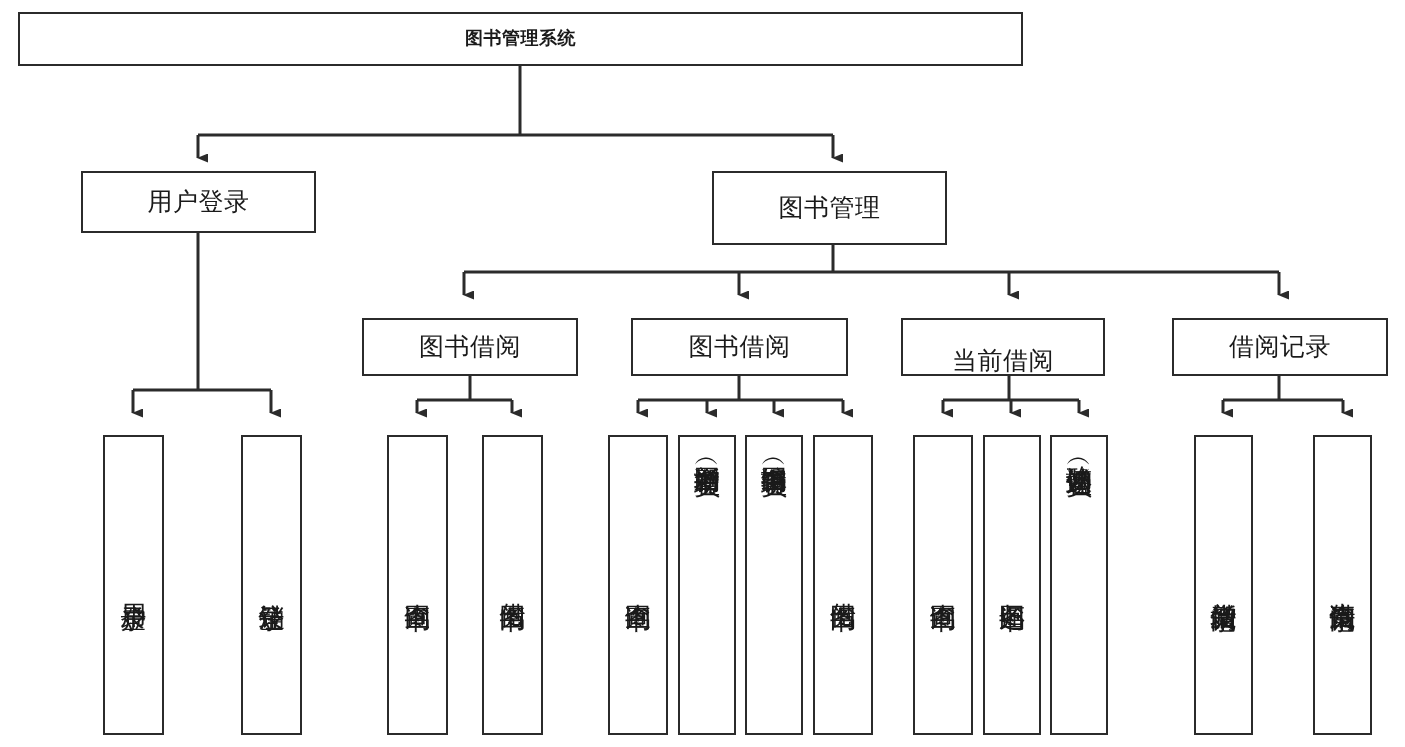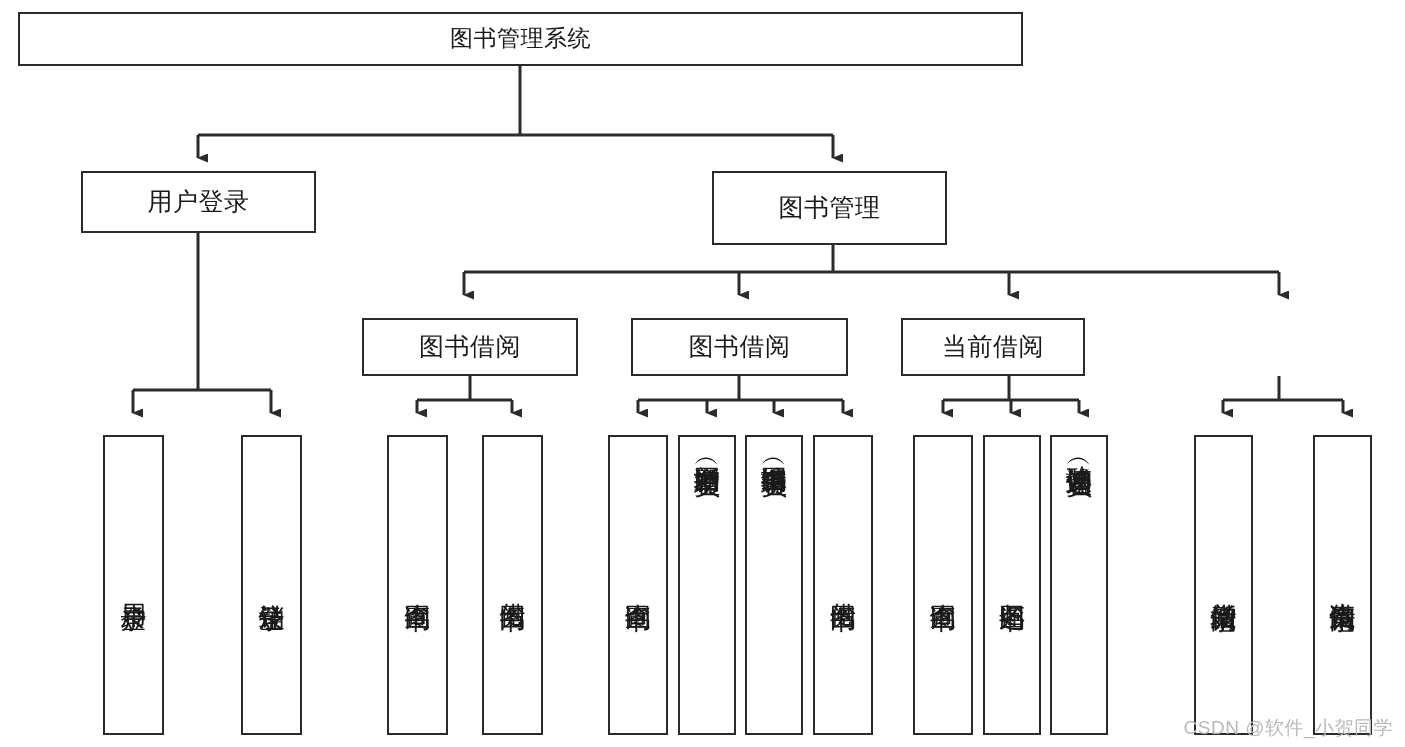--- a/index.html
+++ b/index.html
@@ -36,21 +36,22 @@
   }
   .node-label {
     white-space: pre;
     letter-spacing: 0.5px;
   }
   .node-h .node-label {
     font-size: 25px;
     line-height: 1.1;
   }
   .node-root .node-label {
-    font-size: 23px;
+    font-size: 18px;
+    font-weight: bold;
   }
   .node-v {
     align-items: flex-start;
     justify-content: center;
     padding-top: 8px;
   }
   .node-v .node-label {
     writing-mode: vertical-rl;
     text-orientation: upright;
     font-size: 26px;
@@ -154,24 +155,27 @@
   </div>
 
   <div class="node-box node-h" style="left:362px; top:318px; width:216px; height:58px;">
     <span class="node-label">图书借阅</span>
   </div>
 
   <div class="node-box node-h" style="left:631px; top:318px; width:217px; height:58px;">
     <span class="node-label">图书借阅</span>
   </div>
 
-  <div class="node-box node-h" style="left:901px; top:318px; width:184px; height:58px;">
+  <div class="node-box node-h" style="left:901px; top:318px; width:204px; height:58px;align-items:flex-end;">
     <span class="node-label">当前借阅</span>
   </div>
 
+  <div class="node-box node-h" style="left:1172px; top:318px; width:216px; height:58px;">
+    <span class="node-label">借阅记录</span>
+  </div>
 
   <div class="node-box node-v center-v" style="left:103px; top:435px; width:61px; height:300px;">
     <span class="node-label">用户登录</span>
   </div>
 
   <div class="node-box node-v center-v" style="left:241px; top:435px; width:61px; height:300px;">
     <span class="node-label">注销登录</span>
   </div>
 
   <div class="node-box node-v center-v" style="left:387px; top:435px; width:61px; height:300px;">
@@ -211,15 +215,14 @@
   </div>
 
   <div class="node-box node-v center-v" style="left:1194px; top:435px; width:59px; height:300px;">
     <span class="node-label">新增借阅记录</span>
   </div>
 
   <div class="node-box node-v center-v" style="left:1313px; top:435px; width:59px; height:300px;">
     <span class="node-label">查询借阅记录</span>
   </div>
 
-  <div id="watermark">CSDN @软件_小贺同学</div>
 
 </div>
 
 </body></html>

